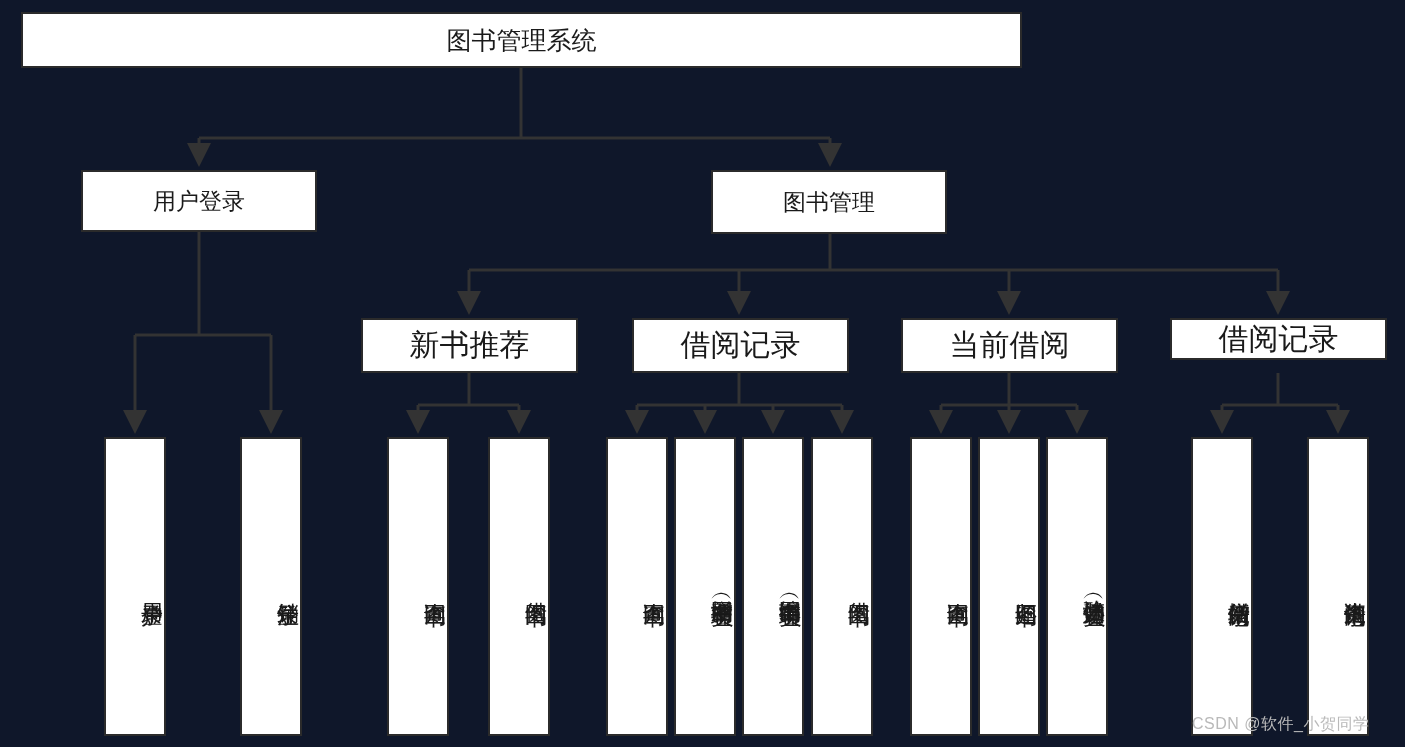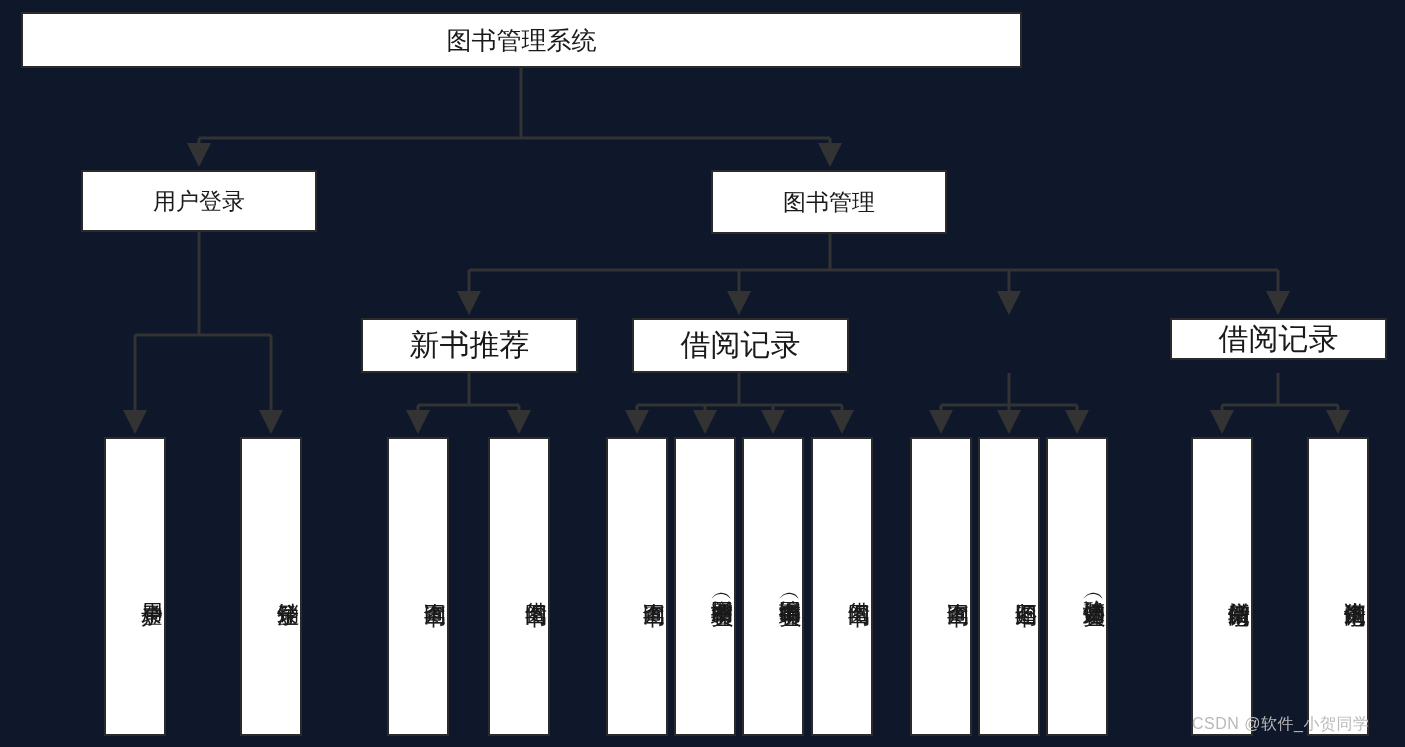--- a/index.html
+++ b/index.html
@@ -136,20 +136,23 @@
   <div class="node level2" style="left:711px; top:170px; width:236px; height:64px;">
     <span>图书管理</span>
   </div>
 
   <div class="node level3" style="left:361px; top:318px; width:217px; height:55px;">
     <span>新书推荐</span>
   </div>
   <div class="node level3" style="left:632px; top:318px; width:217px; height:55px;">
     <span>借阅记录</span>
   </div>
+  <div class="node level3" style="left:901px; top:318px; width:217px; height:55px;">
+    <span>当前借阅</span>
+  </div>
   <div class="node level3" style="left:1170px; top:318px; width:217px; height:42px;">
     <span>借阅记录</span>
   </div>
 
   <div class="node leaf" style="left:104px; top:437px; width:62px; height:299px;">
     <span class="vlabel">用户登录</span>
   </div>
   <div class="node leaf" style="left:240px; top:437px; width:62px; height:299px;">
     <span class="vlabel">注销登录</span>
   </div>

